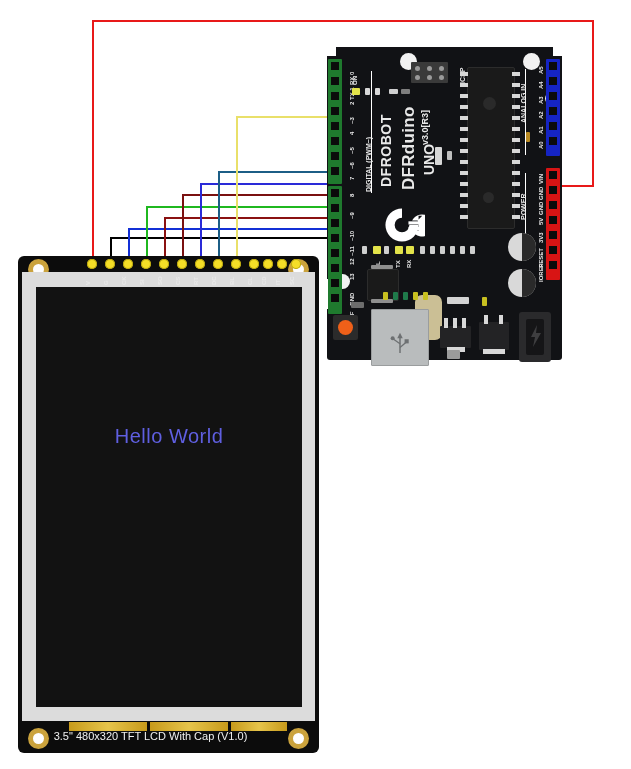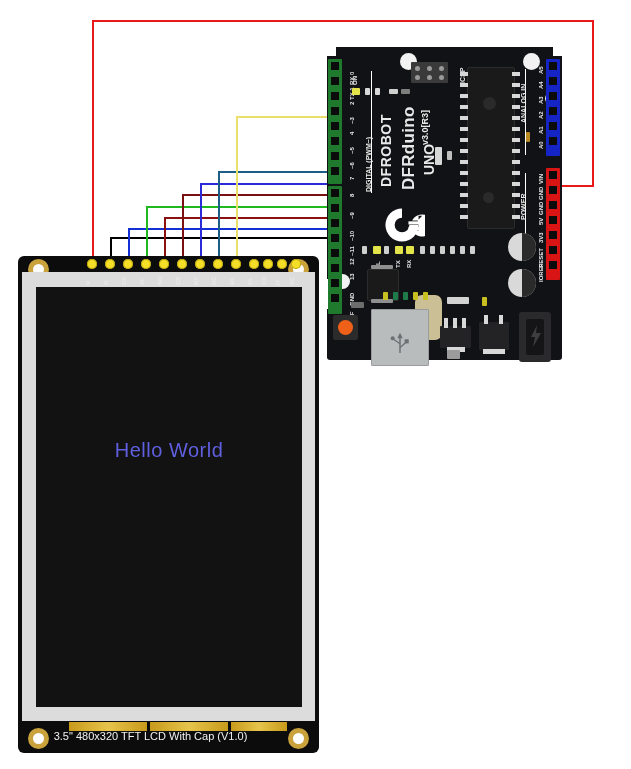--- a/index.html
+++ b/index.html
@@ -65,21 +65,21 @@
   #lcd-bezel{
     position:absolute;left:22px;top:272px;width:293px;height:449px;
     background:#dcdcdc;
   }
   #lcd-screen{
     position:absolute;left:36px;top:287px;width:266px;height:420px;
     background:#121212;
     overflow:hidden;
   }
   #hello{
-    position:absolute;width:100%;text-align:center;top:152px;
+    position:absolute;width:100%;text-align:center;top:138px;
     font-size:20px;letter-spacing:.5px;
   }
   .lcd-pad{position:absolute;border-radius:50%;background:#f5de27;box-shadow:0 0 0 1px #b9a60f inset;}
   .lcd-hole{position:absolute;border-radius:50%;background:#caa23c;}
   .lcd-hole-in{position:absolute;border-radius:50%;background:#fdfdfd;}
   .gold-strip{position:absolute;background:linear-gradient(90deg,#c79a1b,#e6c44b,#c79a1b);}
   #lcd-caption{
     position:absolute;left:0;top:730px;width:301px;text-align:center;
     color:#f0f0f0;font-size:11px;
   }

